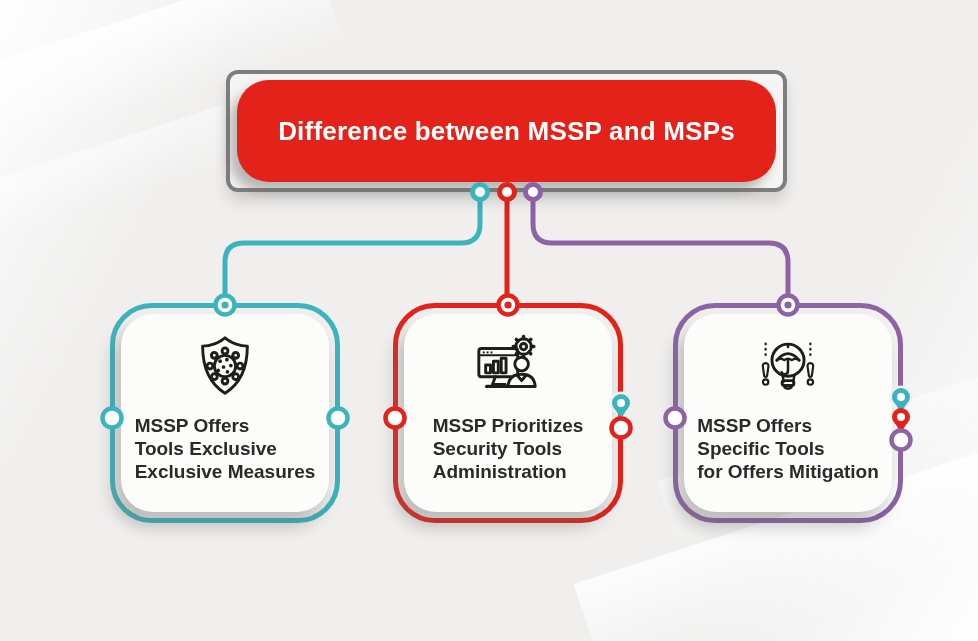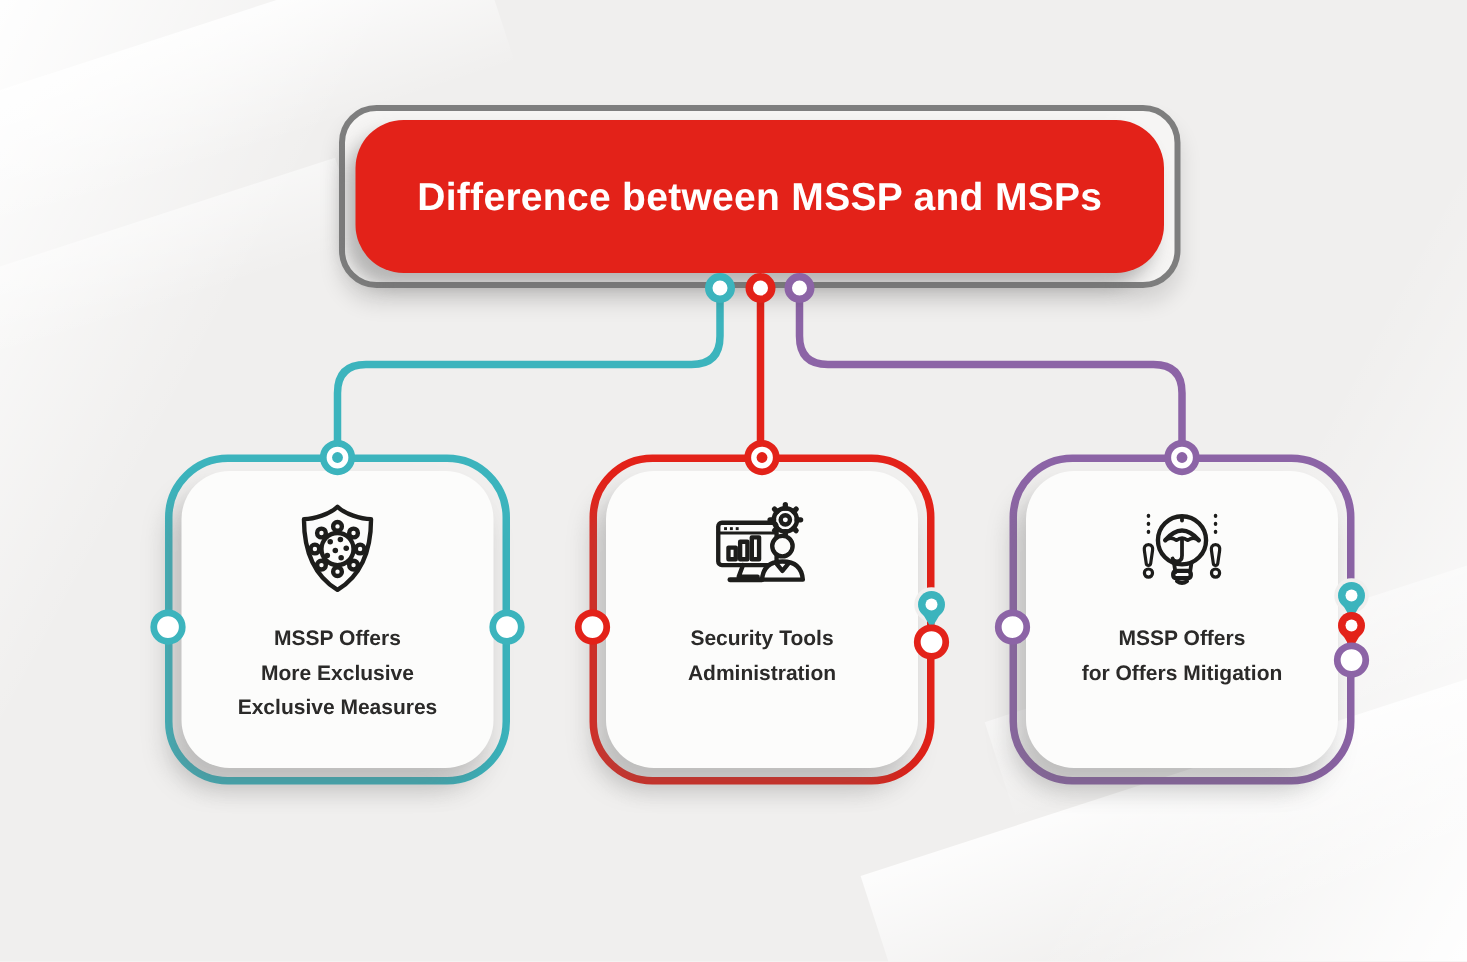--- a/index.html
+++ b/index.html
@@ -19,21 +19,21 @@
   .streak.s2{width:300px;height:60px;left:-60px;top:150px;transform:rotate(-18deg);opacity:.6;}
   .streak.s3{width:520px;height:110px;right:-120px;bottom:30px;transform:rotate(-18deg);}
   .streak.s4{width:380px;height:70px;right:-60px;bottom:150px;transform:rotate(-18deg);opacity:.55;}
 
   svg.overlay{position:absolute;left:0;top:0;z-index:1;pointer-events:none;}
   svg.markers{z-index:4;}
 
   
   .title-outer{
     position:absolute;left:226px;top:70px;width:561px;height:122px;
-    border:4px solid #7e7e7e;border-radius:25px;background:#f6f5f4;
+    border:4px solid #7e7e7e;border-radius:12px;background:#f6f5f4;
     box-sizing:border-box;z-index:2;
     box-shadow:0 10px 14px rgba(0,0,0,.12);
   }
   .title-red{
     position:absolute;left:7px;top:6px;right:7px;bottom:6px;
     background:#e32219;border-radius:32px;
     display:flex;align-items:center;justify-content:center;
     box-shadow:-7px 9px 12px rgba(105,105,105,.45);
   }
   .title-text{color:#ffffff;font-size:26px;font-weight:bold;letter-spacing:.2px;}
@@ -49,21 +49,21 @@
   .card-inner{
     position:absolute;left:6px;top:6px;right:6px;bottom:6px;
     background:#fcfcfb;border-radius:32px;
     box-shadow:-10px 13px 16px rgba(120,120,120,.33), 0 16px 18px rgba(0,0,0,.07);
     display:flex;flex-direction:column;align-items:center;
     padding-top:18px;box-sizing:border-box;
   }
   .card-icon{height:70px;margin-bottom:12px;}
   .card-icon svg{stroke:#1d1d1b;fill:none;stroke-width:3;stroke-linecap:round;stroke-linejoin:round;}
   .card-text{
-    text-align:center;color:#2b2a29;font-size:14px;font-weight:bold;line-height:23px;
+    text-align:left;color:#2b2a29;font-size:19px;font-weight:bold;line-height:23px;
   }
   .card-text span{display:block;}
 </style>
 </head>
 <body>
 <div class="stage">
 
   <div class="bg-stripes">
     <div class="streak s1"></div>
     <div class="streak s2"></div>
@@ -100,21 +100,21 @@
           <circle cx="31" cy="30" r="1.9" fill="#1d1d1b" stroke="none"></circle>
           <circle cx="38" cy="28.5" r="1.9" fill="#1d1d1b" stroke="none"></circle>
           <circle cx="42" cy="34.5" r="1.9" fill="#1d1d1b" stroke="none"></circle>
           <circle cx="34.5" cy="36" r="1.9" fill="#1d1d1b" stroke="none"></circle>
           <circle cx="29" cy="39.5" r="1.9" fill="#1d1d1b" stroke="none"></circle>
           <circle cx="38.5" cy="41" r="1.9" fill="#1d1d1b" stroke="none"></circle>
         </svg>
       </div>
       <div class="card-text">
         <span>MSSP Offers</span>
-        <span>More Exclusive</span>
+        <span>Tools Exclusive</span>
         <span>Exclusive Measures</span>
       </div>
     </div>
   </div>
 
   <div class="card red">
     <div class="card-inner">
       <div class="card-icon">
         <svg width="70" height="70" viewBox="0 0 72 72">
 
@@ -142,20 +142,21 @@
 
           <path d="M23 46 L20 54 H33"></path>
           <path d="M14 56 H36" stroke-width="3.4"></path>
 
           <circle cx="50" cy="33" r="7" fill="#fcfcfb"></circle>
           <path d="M36 56 Q37 43.5 50 43.5 Q63 43.5 64 56 Z" fill="#fcfcfb"></path>
           <path d="M45.5 44.5 L50 50 L54.5 44.5"></path>
         </svg>
       </div>
       <div class="card-text">
+        <span>MSSP Prioritizes</span>
         <span>Security Tools</span>
         <span>Administration</span>
       </div>
     </div>
   </div>
 
   <div class="card purple">
     <div class="card-inner">
       <div class="card-icon">
         <svg width="70" height="70" viewBox="0 0 72 72">
@@ -174,20 +175,21 @@
           <path d="M13 32 C15.6 32 16.1 34 15.8 36 L14.5 45 C14.3 46.6 11.7 46.6 11.5 45 L10.2 36 C9.9 34 10.4 32 13 32 Z" stroke-width="2.2"></path>
           <circle cx="13" cy="51.5" r="2.8" stroke-width="2.2"></circle>
 
           <path d="M59 12 V28" stroke-width="2.4" stroke-dasharray="0.5 5"></path>
           <path d="M59 32 C61.6 32 62.1 34 61.8 36 L60.5 45 C60.3 46.6 57.7 46.6 57.5 45 L56.2 36 C55.9 34 56.4 32 59 32 Z" stroke-width="2.2"></path>
           <circle cx="59" cy="51.5" r="2.8" stroke-width="2.2"></circle>
         </svg>
       </div>
       <div class="card-text">
         <span>MSSP Offers</span>
+        <span>Specific Tools</span>
         <span>for Offers Mitigation</span>
       </div>
     </div>
   </div>
 
   <svg class="overlay markers" width="978" height="641">
 
     <g>
       <circle cx="480" cy="192" r="7.5" fill="#ffffff" stroke="#3cb4bd" stroke-width="5"></circle>
     </g>

